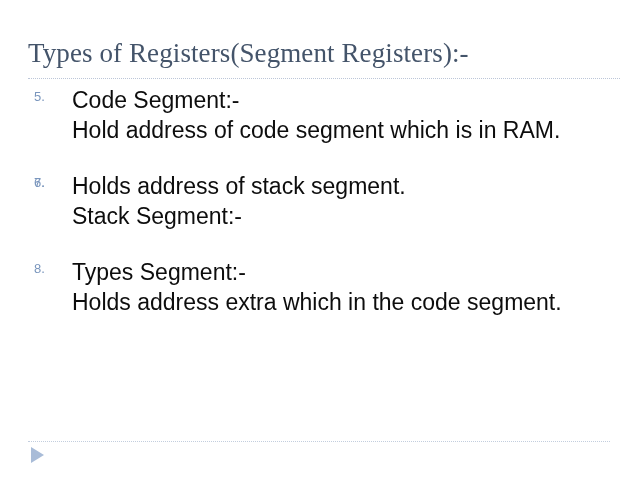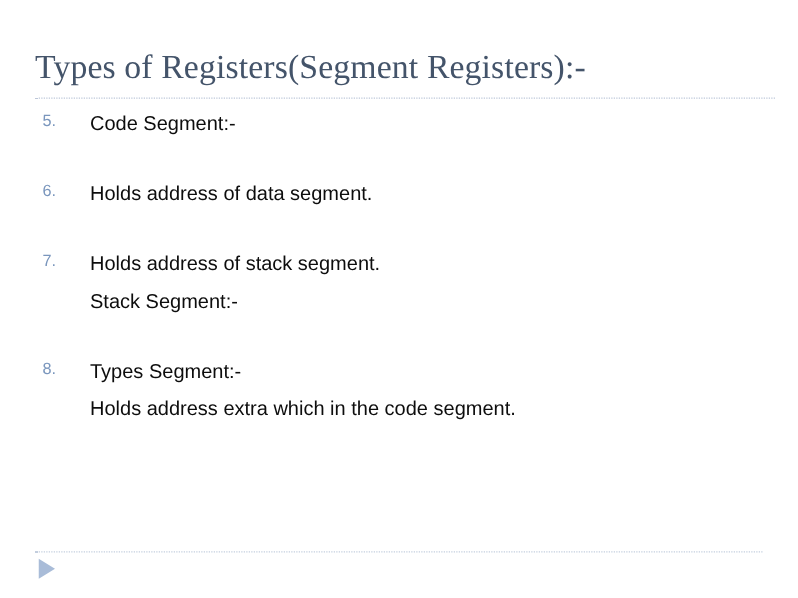--- a/index.html
+++ b/index.html
@@ -71,21 +71,21 @@
     top: 4px;
     width: 24px;
     text-align: left;
     font-family: "Liberation Sans", sans-serif;
     font-size: 13px;
     line-height: 16px;
     color: #7a96bd;
   }
   .item-lines {
     font-family: "Liberation Sans", sans-serif;
-    font-size: 16px;
+    font-size: 23px;
     line-height: 30px;
     color: #0d0d0d;
   }
   .item-line {
     display: block;
     white-space: nowrap;
   }
 
   
   .footer-rule {
@@ -116,27 +116,27 @@
     <h1 class="slide-title">Types of Registers(Segment Registers):-</h1>
   </div>
   <div class="title-rule"></div>
 
   <div class="content">
 
     <div class="list-item">
       <span class="item-number">5.</span>
       <span class="item-lines">
         <span class="item-line">Code Segment:-</span>
+        <span class="item-line">Hold address of code segment which is in RAM.</span>
       </span>
     </div>
 
     <div class="list-item">
       <span class="item-number">6.</span>
       <span class="item-lines">
-        <span class="item-line">Holds address of data segment.</span>
       </span>
     </div>
 
     <div class="list-item">
       <span class="item-number">7.</span>
       <span class="item-lines">
         <span class="item-line">Holds address of stack segment.</span>
         <span class="item-line">Stack Segment:-</span>
       </span>
     </div>

